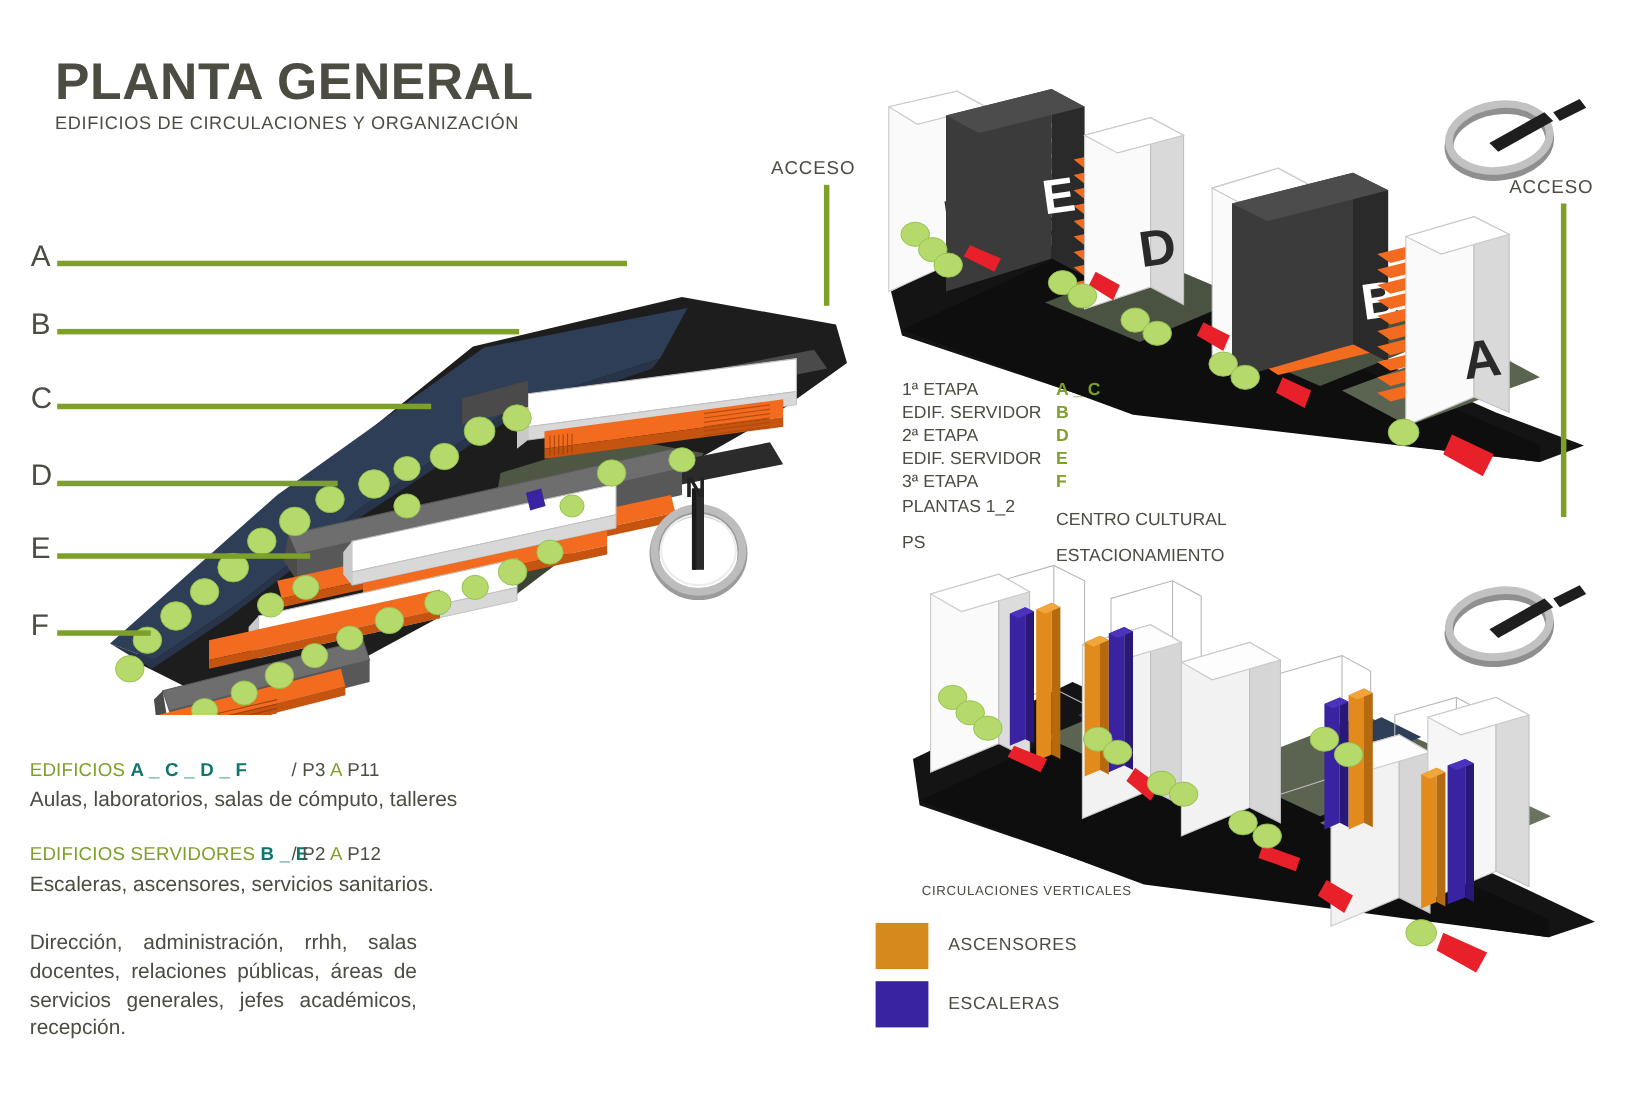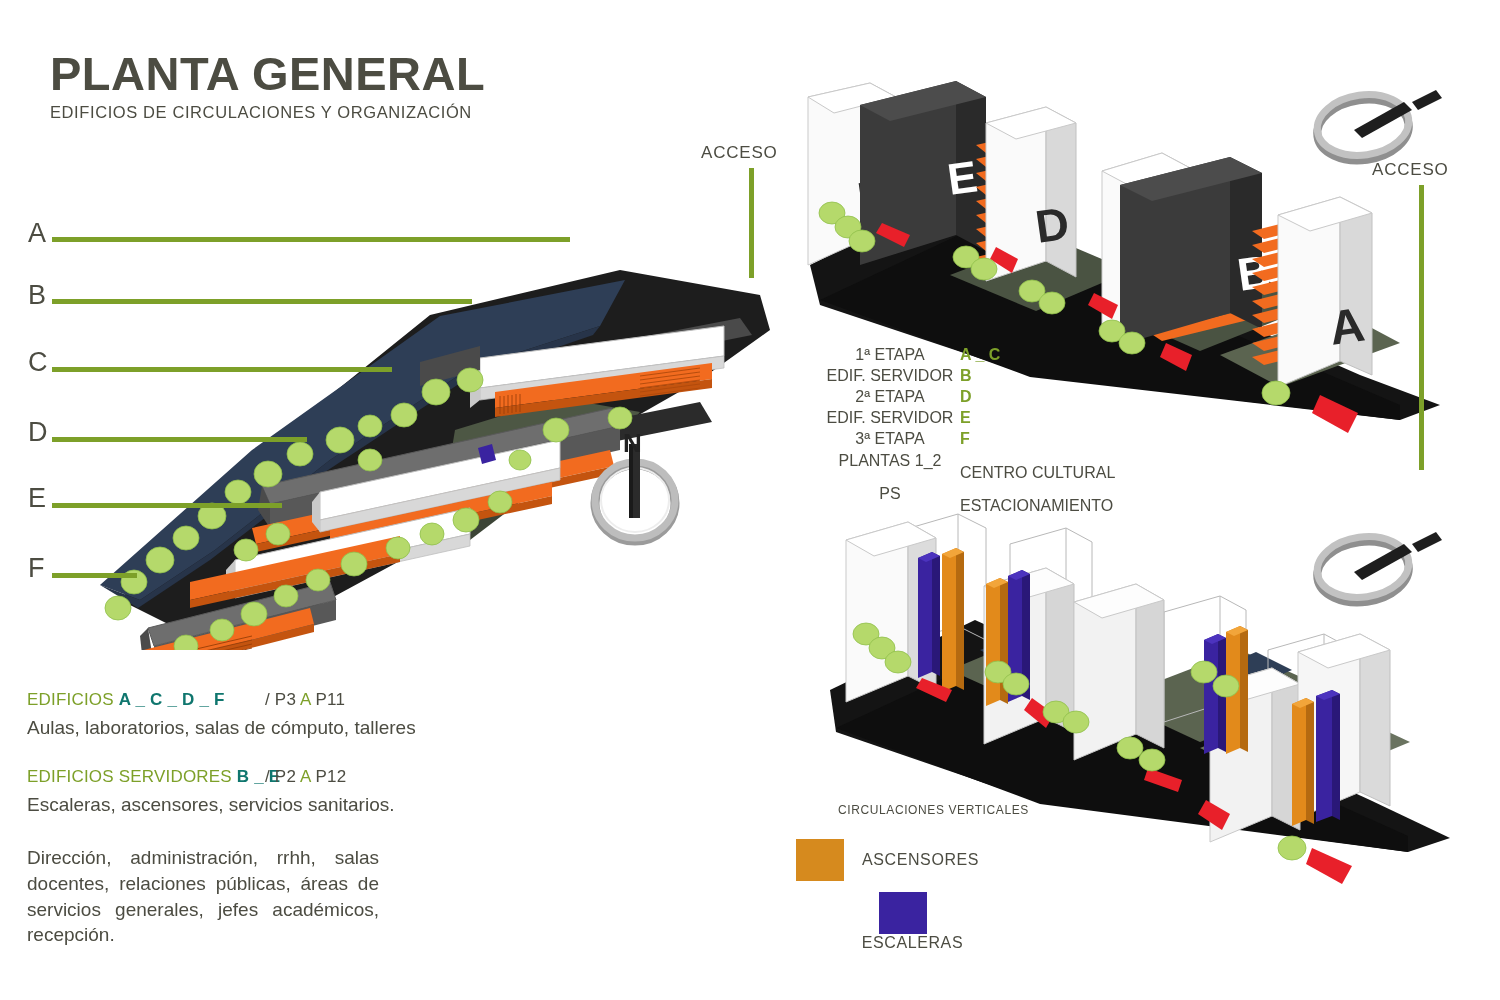--- a/index.html
+++ b/index.html
@@ -17,21 +17,21 @@
   .green-bar{background:#7DA029;}
   .letter-label{font-size:27px;color:#4C4C42;font-weight:400;line-height:1;}
   
   .leg-head{font-size:17px;color:#7DA029;letter-spacing:0.2px;white-space:nowrap;}
   .leg-head b{color:#0f766e;font-weight:bold;}
   .leg-head .slash{color:#4C4C42;font-weight:normal;}
   .leg-head .gA{color:#7DA029;font-weight:normal;}
   .leg-body{font-size:19px;color:#4C4C42;line-height:1.35;text-align:justify;}
   
   #etapa-table{font-size:16px;color:#4C4C42;line-height:1.32;}
-  #etapa-table .row{display:flex;text-align:center;}
+  #etapa-table .row{display:flex;}
   #etapa-table .c1{width:140px;white-space:nowrap;}
   #etapa-table .c2{color:#7DA029;font-weight:bold;white-space:nowrap;}
   #etapa-table .c2.plain{color:#4C4C42;font-weight:normal;margin-top:12px;}
   
   #vc-title{font-size:12px;color:#4C4C42;letter-spacing:0.6px;}
   .vc-row{display:flex;align-items:center;margin-top:14px;}
   .vc-sw{width:48px;height:42px;margin-right:18px;}
   .vc-lab{font-size:16px;color:#4C4C42;letter-spacing:0.6px;}
   
   #compass-n{font-size:26px;font-weight:bold;color:#222;line-height:1;}
@@ -530,17 +530,17 @@
   <div class="leg-body" style="margin-top:3px;text-align:left;">Escaleras, ascensores, servicios sanitarios.</div>
   <div class="leg-body" style="width:352px;margin-top:28px;">Dirección, administración, rrhh, salas docentes, relaciones públicas, áreas de servicios generales, jefes académicos, recepción.</div>
 </div>
 
 <div class="abs" style="left:838px;top:803px;">
   <div id="vc-title">CIRCULACIONES VERTICALES</div>
   <div class="vc-row" style="margin-left:-42px;margin-top:22px;align-items:center;">
     <div class="vc-sw" style="background:#D68A1E;"></div>
     <div class="vc-lab">ASCENSORES</div>
   </div>
-  <div class="vc-row" style="margin-left:-42px;margin-top:11px;flex-direction:column;">
+  <div class="vc-row" style="margin-left:-42px;margin-top:11px;">
     <div class="vc-sw" style="background:#3A23A0;"></div>
     <div class="vc-lab">ESCALERAS</div>
   </div>
 </div>
 
 </body></html>

